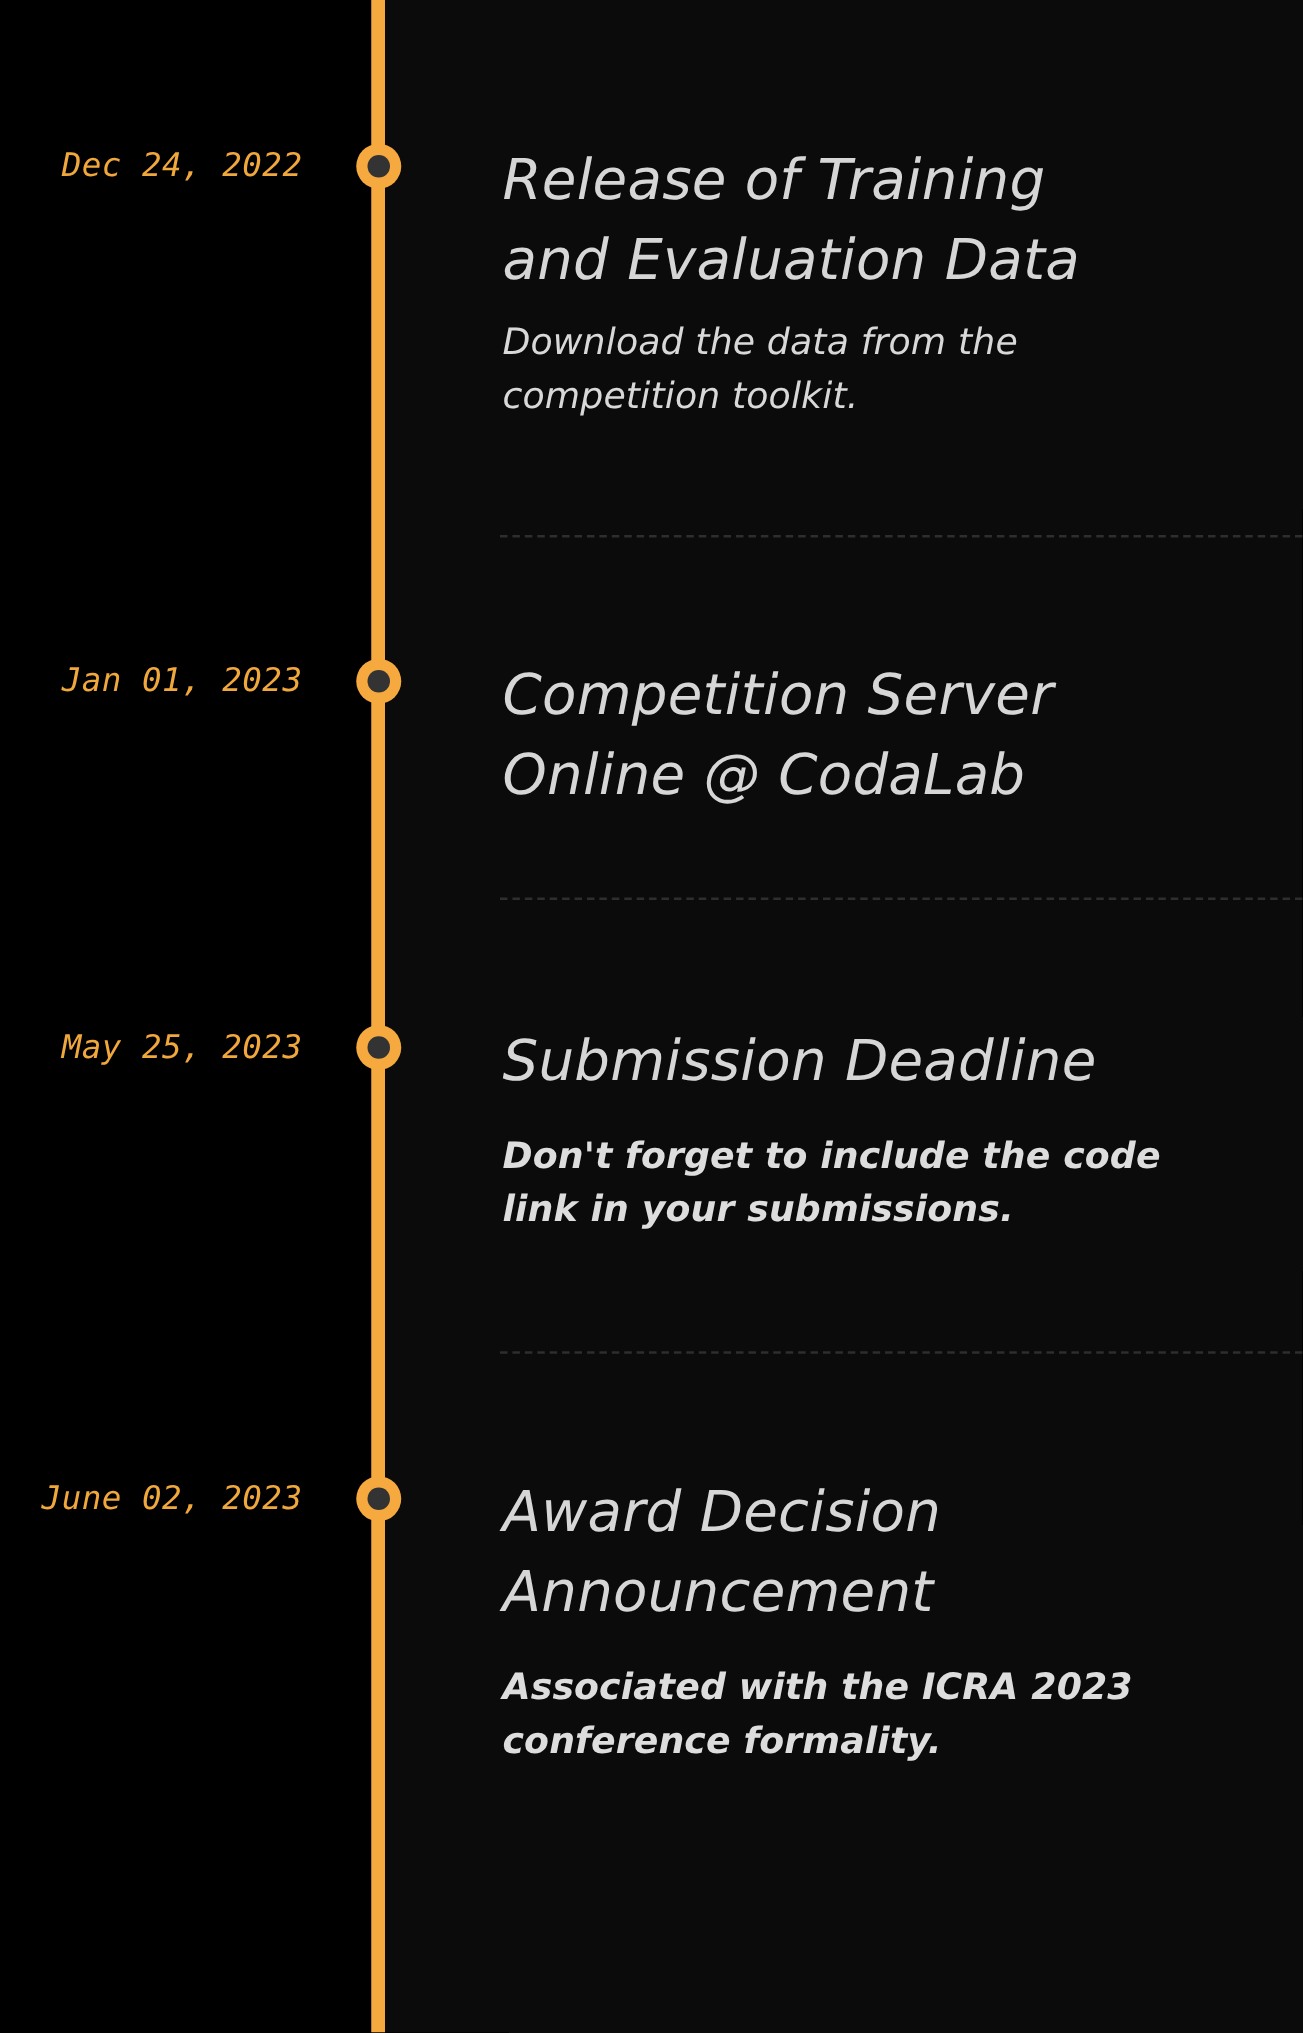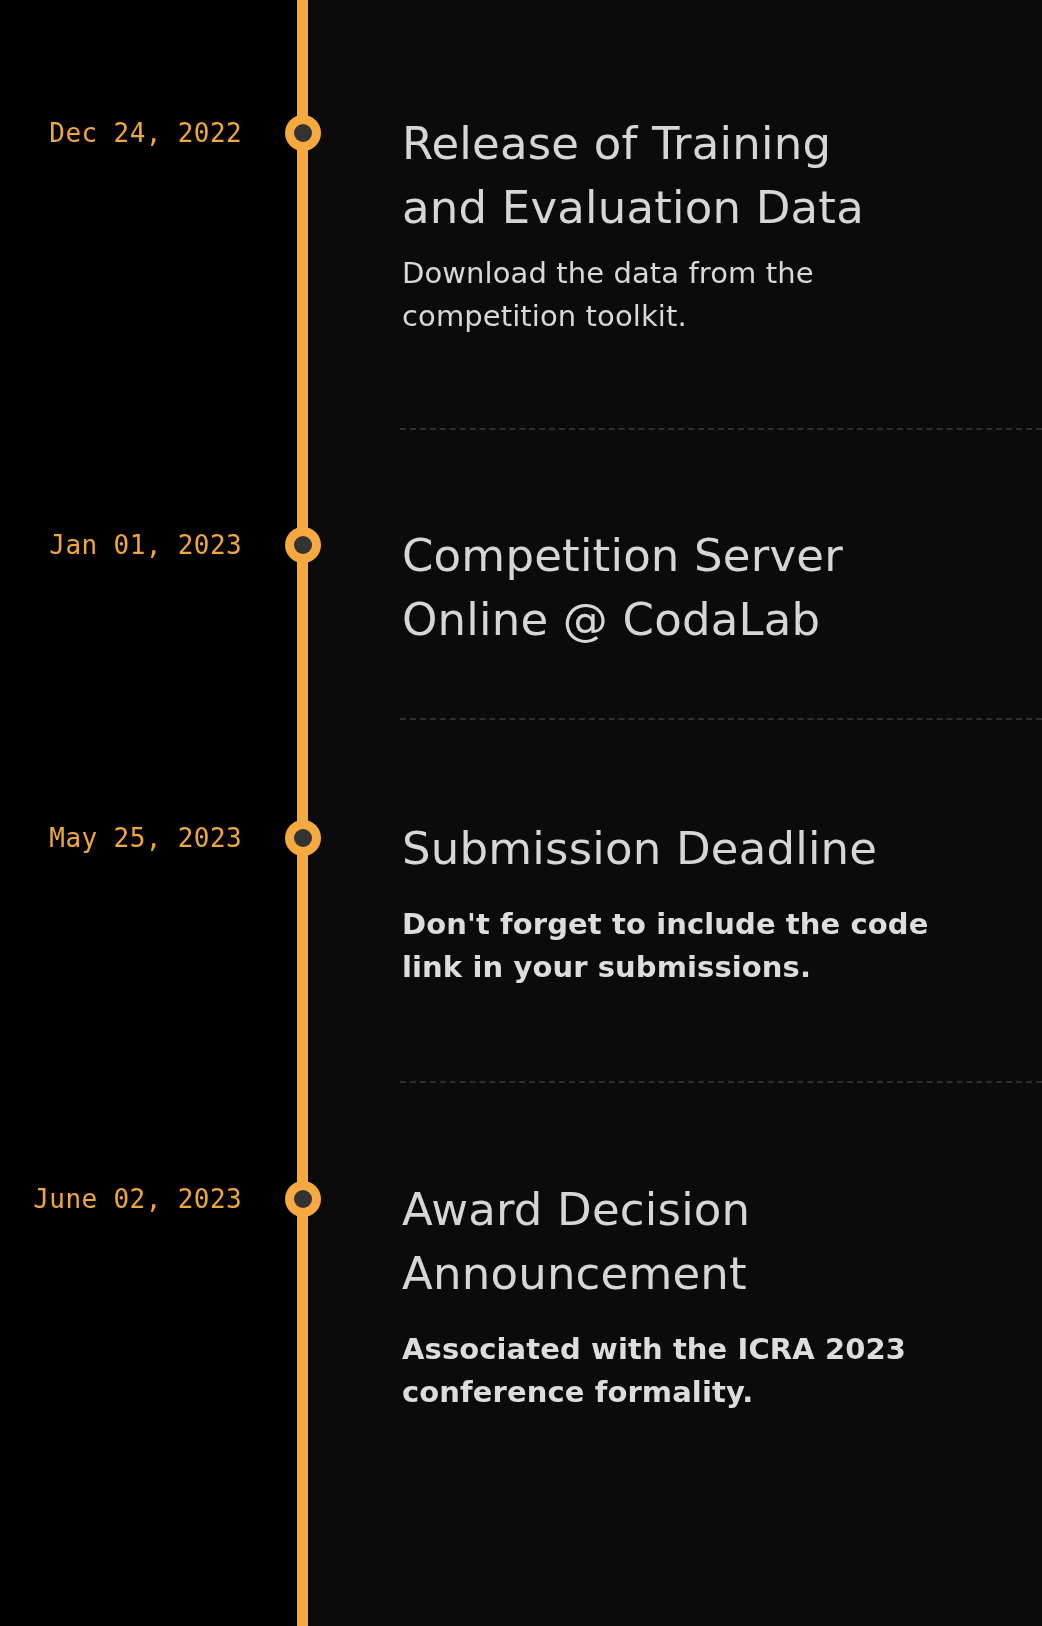--- a/index.html
+++ b/index.html
@@ -47,20 +47,21 @@
     top: 0;
     width: 11px;
     height: 1626px;
     background: #f5a93f;
   }
 
   
   .rows {
     position: absolute;
     inset: 0;
+    font-style: italic;
   }
   .tl-row {
     position: absolute;
     left: 0;
     width: 1042px;
   }
 
   .tl-date {
     position: absolute;
     right: 800px;          

